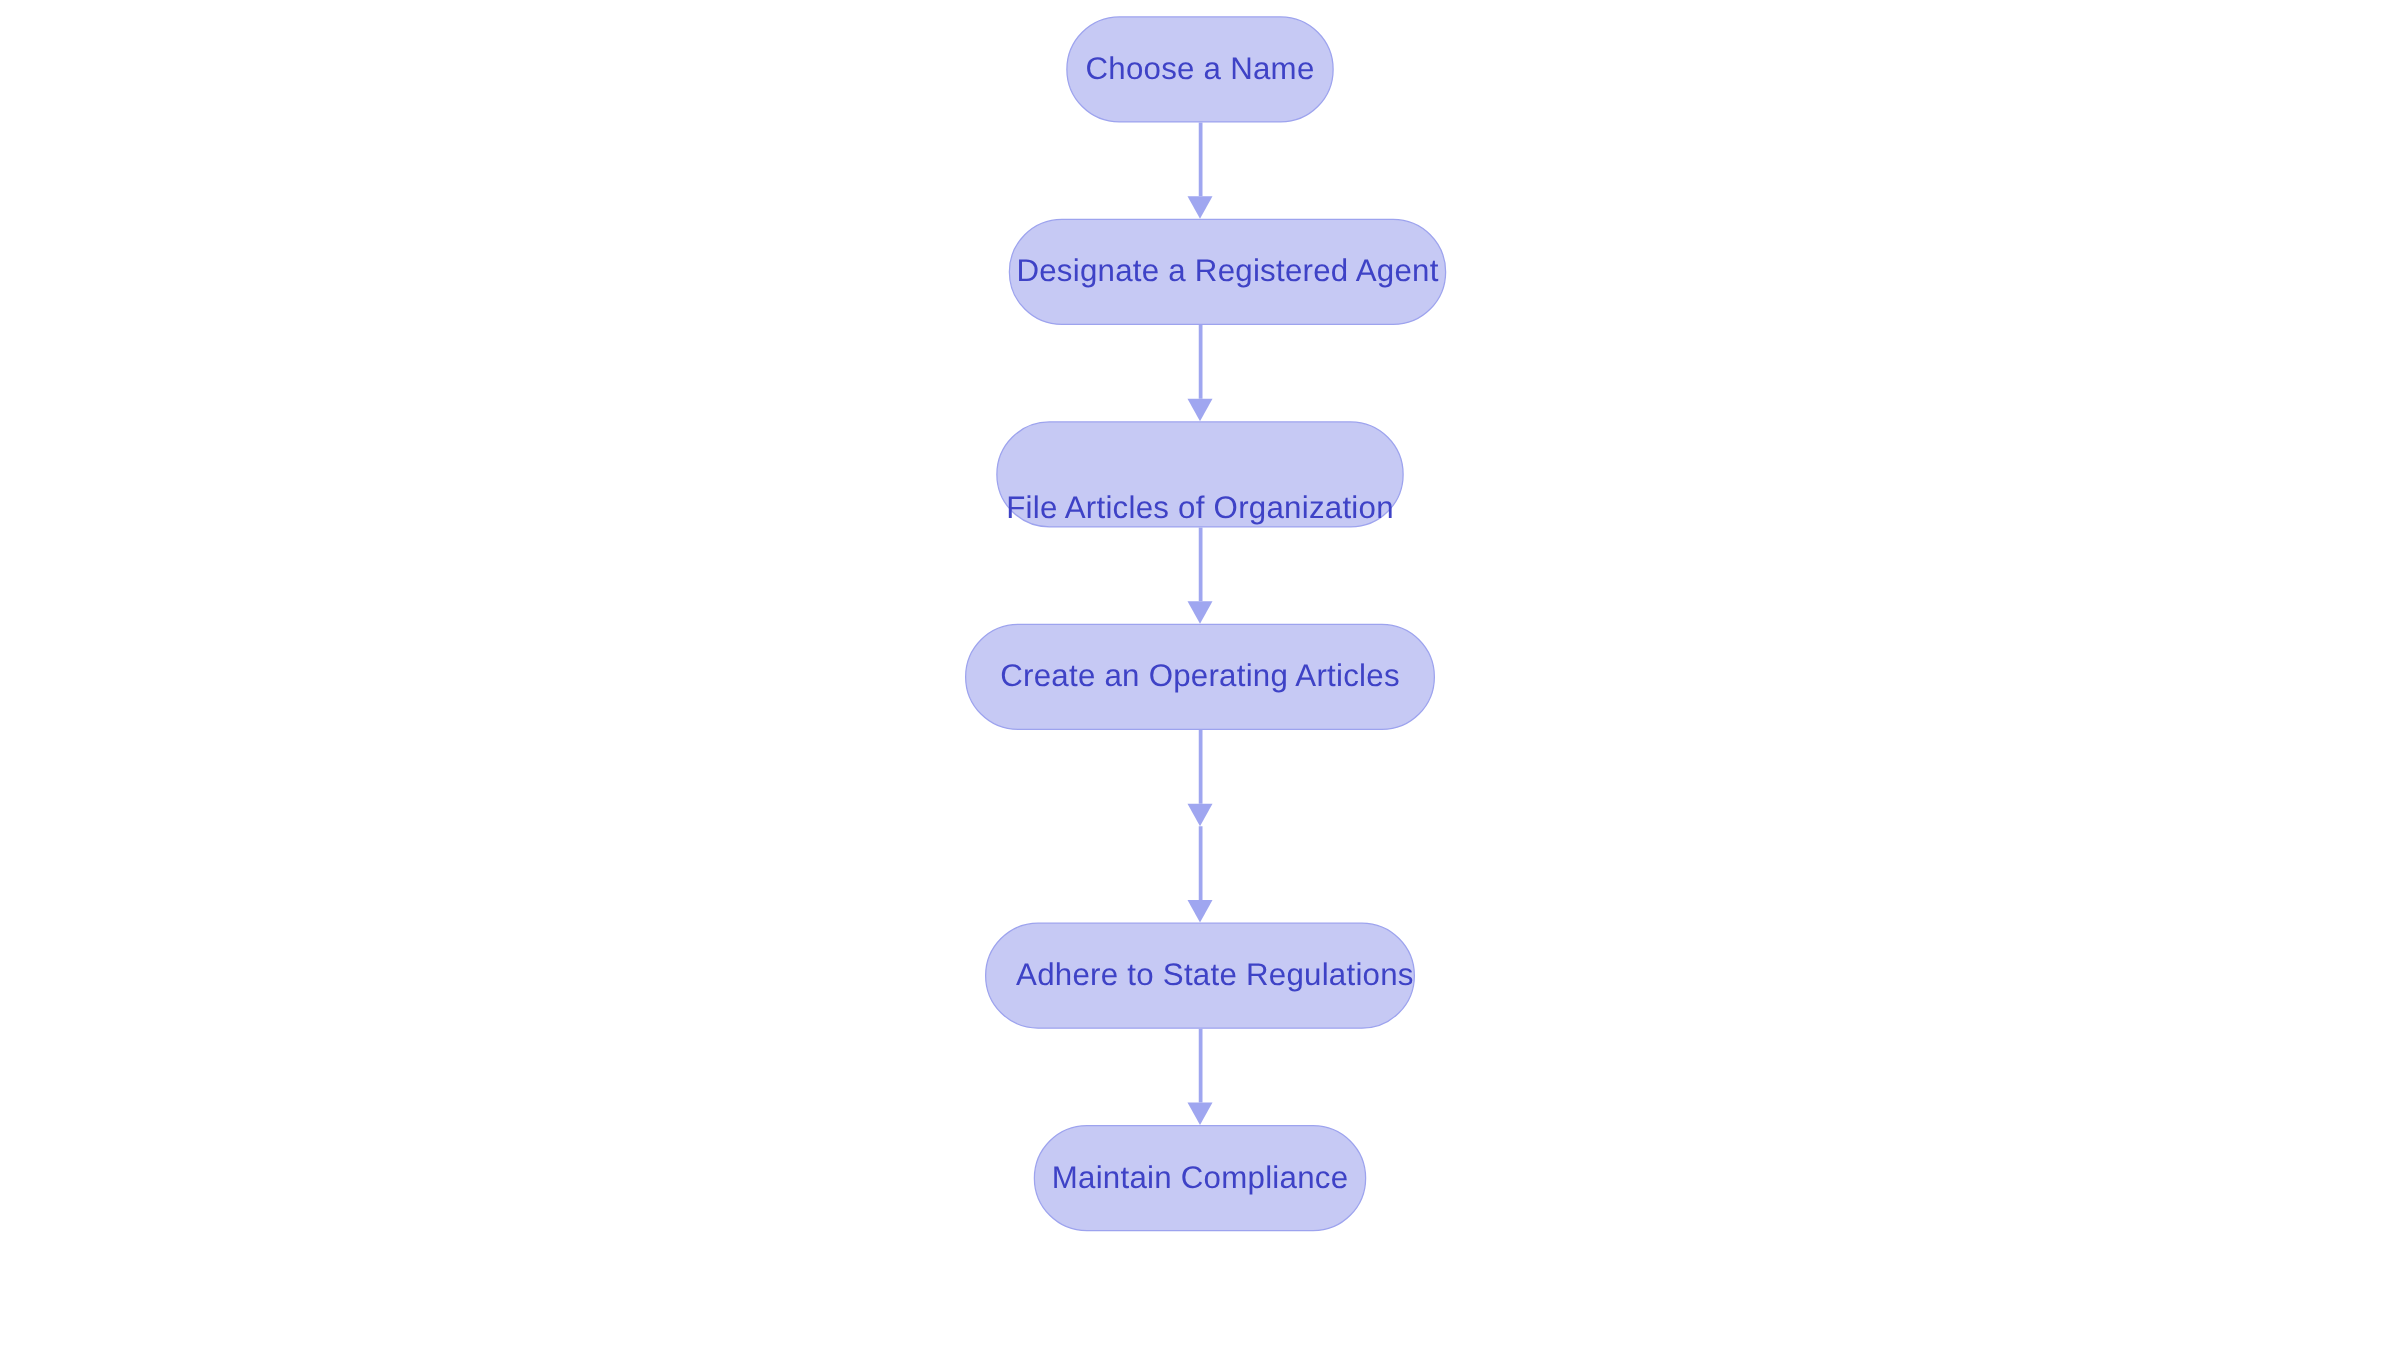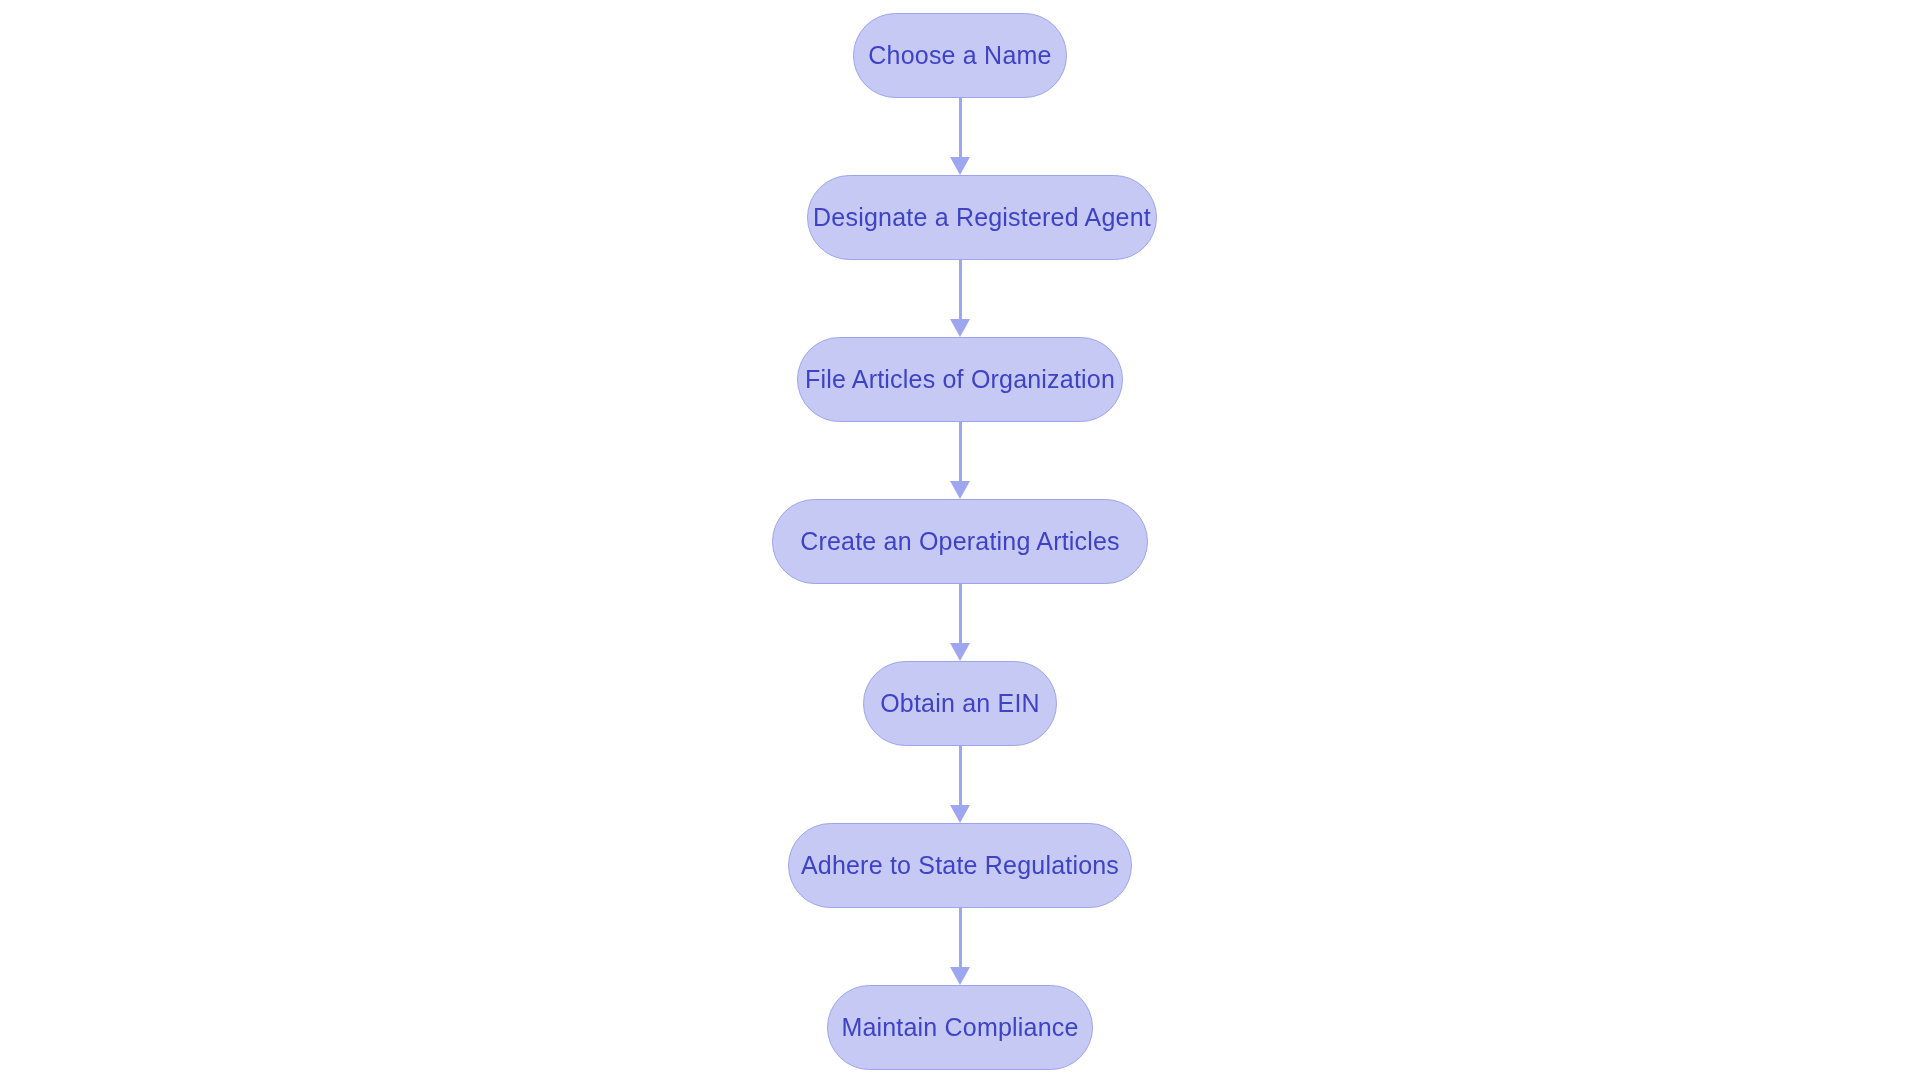--- a/index.html
+++ b/index.html
@@ -77,48 +77,45 @@
 
     <div class="node" style="width: 350px; margin-left: 44px;">
       <span class="node-label">Designate a Registered Agent</span>
     </div>
 
     <div class="connector">
       <div class="stem"></div>
       <div class="arrowhead"></div>
     </div>
 
-    <div class="node" style="width: 326px;">
+    <div class="node" style="width: 326px; align-items: flex-end;">
       <span class="node-label">File Articles of Organization</span>
     </div>
 
     <div class="connector">
       <div class="stem"></div>
       <div class="arrowhead"></div>
     </div>
 
     <div class="node" style="width: 376px;">
       <span class="node-label">Create an Operating Articles</span>
     </div>
 
     <div class="connector">
       <div class="stem"></div>
       <div class="arrowhead"></div>
     </div>
 
-    <div class="node" style="width: 194px;">
-      <span class="node-label">Obtain an EIN</span>
-    </div>
 
     <div class="connector">
       <div class="stem"></div>
       <div class="arrowhead"></div>
     </div>
 
-    <div class="node" style="width: 344px;">
+    <div class="node" style="width: 344px; justify-content: flex-end;">
       <span class="node-label">Adhere to State Regulations</span>
     </div>
 
     <div class="connector">
       <div class="stem"></div>
       <div class="arrowhead"></div>
     </div>
 
     <div class="node" style="width: 266px;">
       <span class="node-label">Maintain Compliance</span>

